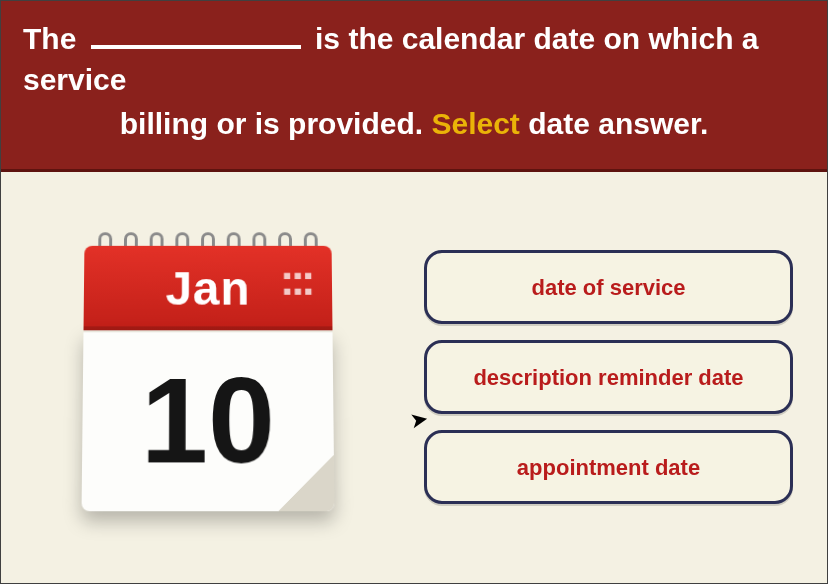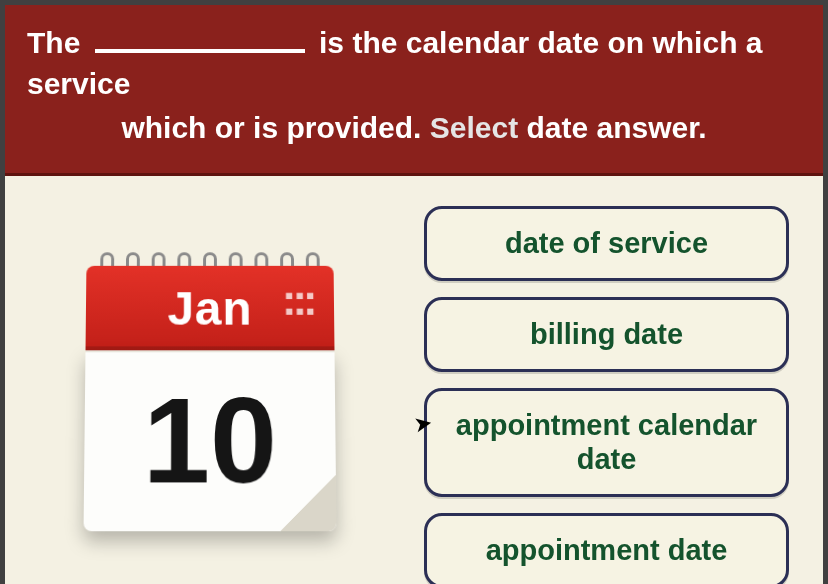--- a/index.html
+++ b/index.html
@@ -8,21 +8,21 @@
     width: 828px;
     height: 584px;
     font-family: "Segoe UI", Arial, sans-serif;
     background: #d8d6cc;
     overflow: hidden;
   }
 
   .frame {
     width: 828px;
     height: 584px;
-    border: 5px solid #404040;
+    border: 1px solid #404040;
     background: #f2efe2;
     display: flex;
     flex-direction: column;
   }
 
   
   .banner {
     background: #8a211c;
     color: #fff;
     padding: 18px 22px 24px;
@@ -39,21 +39,21 @@
   }
   .blank {
     display: inline-block;
     min-width: 210px;
     border-bottom: 4px solid #fff;
     height: 0.9em;
     vertical-align: baseline;
     margin: 0 6px;
   }
   .highlight {
-    color: #e5e5e5;
+    color: #eab308;
   }
 
   
   .content {
     flex: 1;
     display: flex;
     flex-direction: row;
     background: #f4f1e3;
     position: relative;
   }
@@ -144,23 +144,23 @@
   }
   .option {
     background: #f6f3e3;
     border: 3px solid #2b2f55;
     border-radius: 18px;
     padding: 18px 10px;
     min-height: 74px;
     display: flex;
     align-items: center;
     justify-content: center;
-    font-size: 29px;
+    font-size: 22px;
     font-weight: 600;
-    color: #14532d;
+    color: #b91c1c;
     text-align: center;
     line-height: 1.15;
     cursor: pointer;
     box-shadow: 0 2px 0 rgba(0,0,0,0.15);
   }
 
   
   .cursor {
     position: absolute;
     left: 409px;
@@ -174,21 +174,21 @@
 </head>
 <body>
 
 <div class="frame">
 
   <div class="banner">
     <span>The</span>
     <span class="blank"></span>
     <span>is the calendar date on which a service</span>
     <span class="line2">
-      <span>which or is provided.</span>
+      <span>billing or is provided.</span>
       <span class="highlight">Select</span>
       <span>date answer.</span>
     </span>
   </div>
 
   <div class="content">
 
     <div class="cal-wrap">
       <div class="calendar">
         <div class="cal-rings">
@@ -210,24 +210,21 @@
           <span>10</span>
         </div>
       </div>
     </div>
 
     <div class="options">
       <div class="option">
         <span>date of service</span>
       </div>
       <div class="option">
-        <span>billing date</span>
-      </div>
-      <div class="option">
-        <span>appointment calendar date</span>
+        <span>description reminder date</span>
       </div>
       <div class="option">
         <span>appointment date</span>
       </div>
     </div>
 
     <div class="cursor">➤</div>
   </div>
 
 </div>

